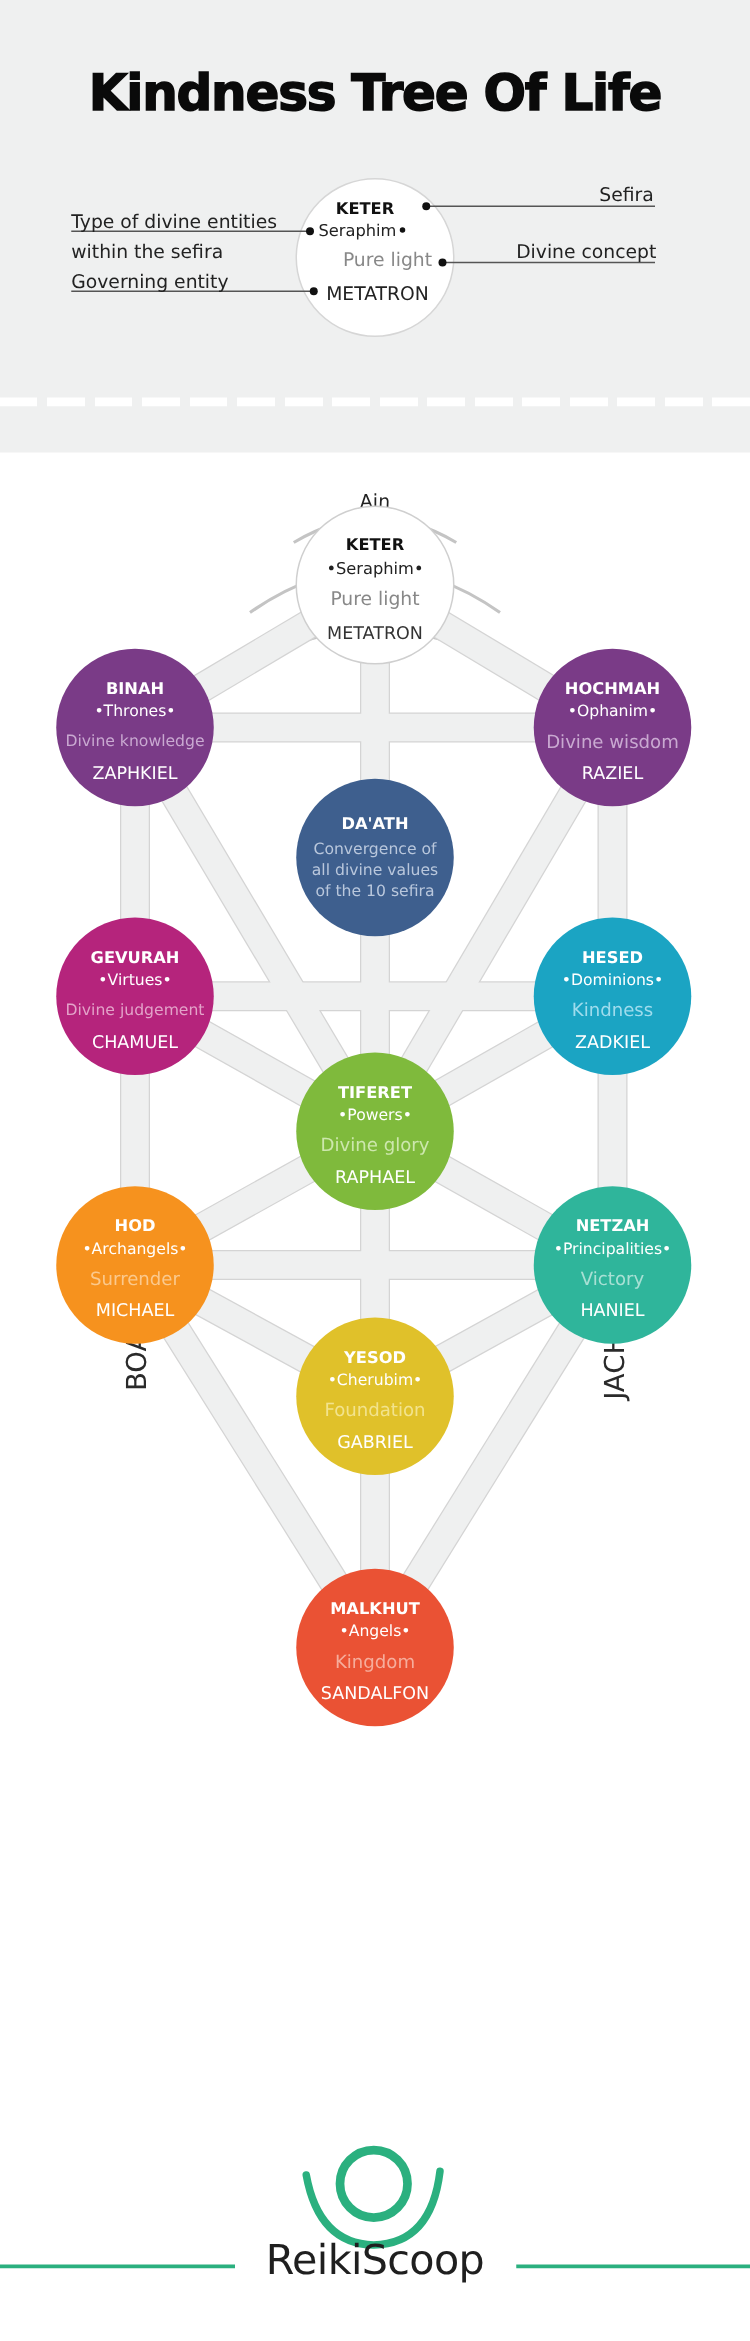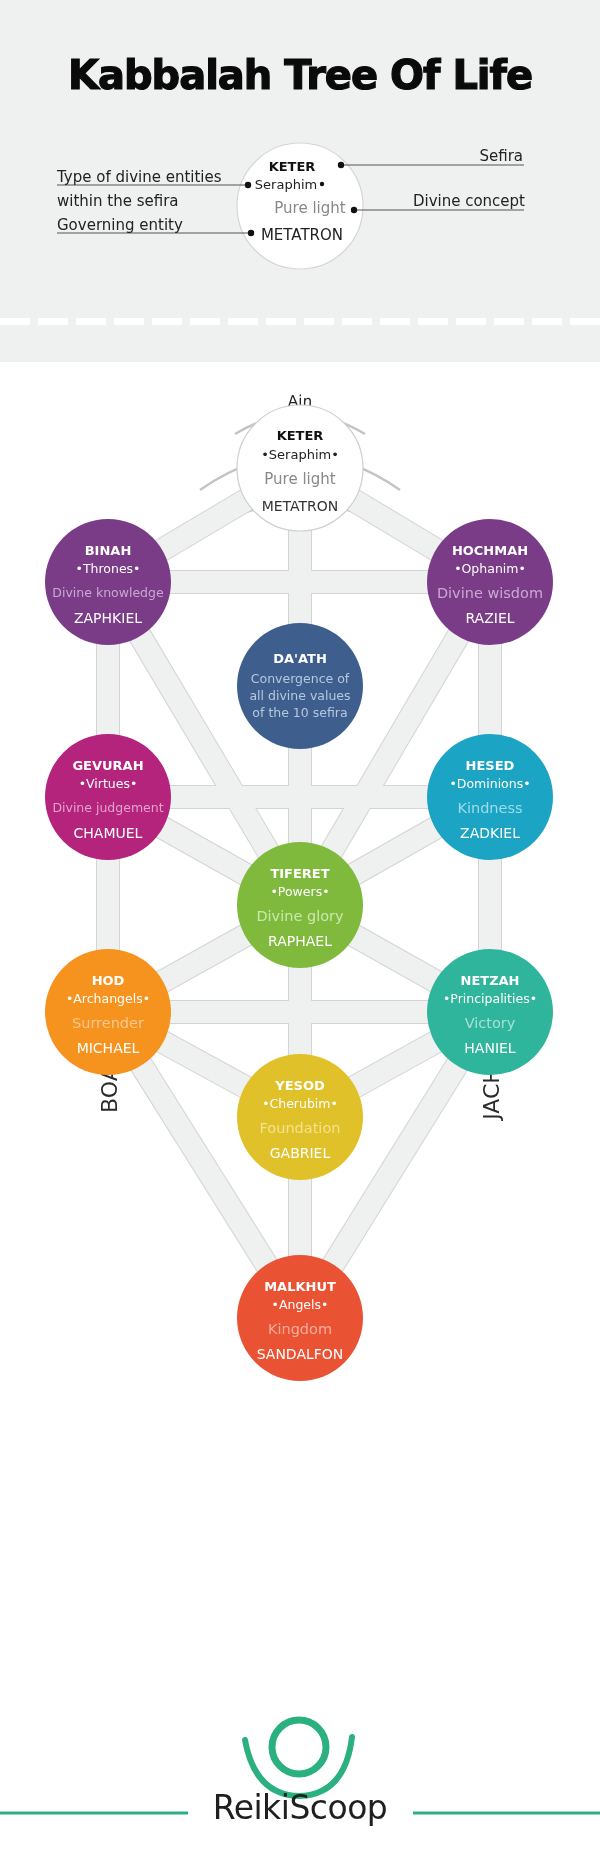--- a/index.html
+++ b/index.html
@@ -8,21 +8,21 @@
   .title { position:absolute; left:0; top:52px; width:600px; text-align:center; font-family:"DejaVu Sans", sans-serif; font-weight:900; font-size:40px; letter-spacing:-1px; color:#0a0a0a; -webkit-text-stroke:1.2px #0a0a0a; }
   .dash-line { position:absolute; left:0; top:318px; width:600px; height:7px; background:repeating-linear-gradient(90deg,#ffffff 0 30px, transparent 30px 38px); }
   svg { position:absolute; left:0; top:0; }
   .svgtxt { font-family:"DejaVu Sans", sans-serif; }
   .logo-text { position:absolute; left:0; top:1788px; width:600px; text-align:center; font-family:"DejaVu Sans", sans-serif; font-size:33px; color:#1f1f1f; letter-spacing:-0.5px; }
 </style>
 </head>
 <body>
 
 <div class="header"></div>
-<div class="title">Kabbalah Tree Of Life</div>
+<div class="title">Kindness Tree Of Life</div>
 <div class="dash-line"></div>
 
 <svg width="600" height="1873" viewBox="0 0 600 1873">
 
   <g>
     <circle cx="300" cy="206" r="63" fill="#ffffff" stroke="#d6d6d6" stroke-width="1.2"></circle>
     <text x="292" y="171" text-anchor="middle" font-size="13" font-weight="900" fill="#111" class="svgtxt">KETER</text>
     <text x="286" y="189" text-anchor="middle" font-size="13" fill="#222" class="svgtxt">Seraphim</text>
     <text x="310" y="213" text-anchor="middle" font-size="15" fill="#888" class="svgtxt">Pure light</text>
     <text x="302" y="240" text-anchor="middle" font-size="15" fill="#222" class="svgtxt">METATRON</text>

